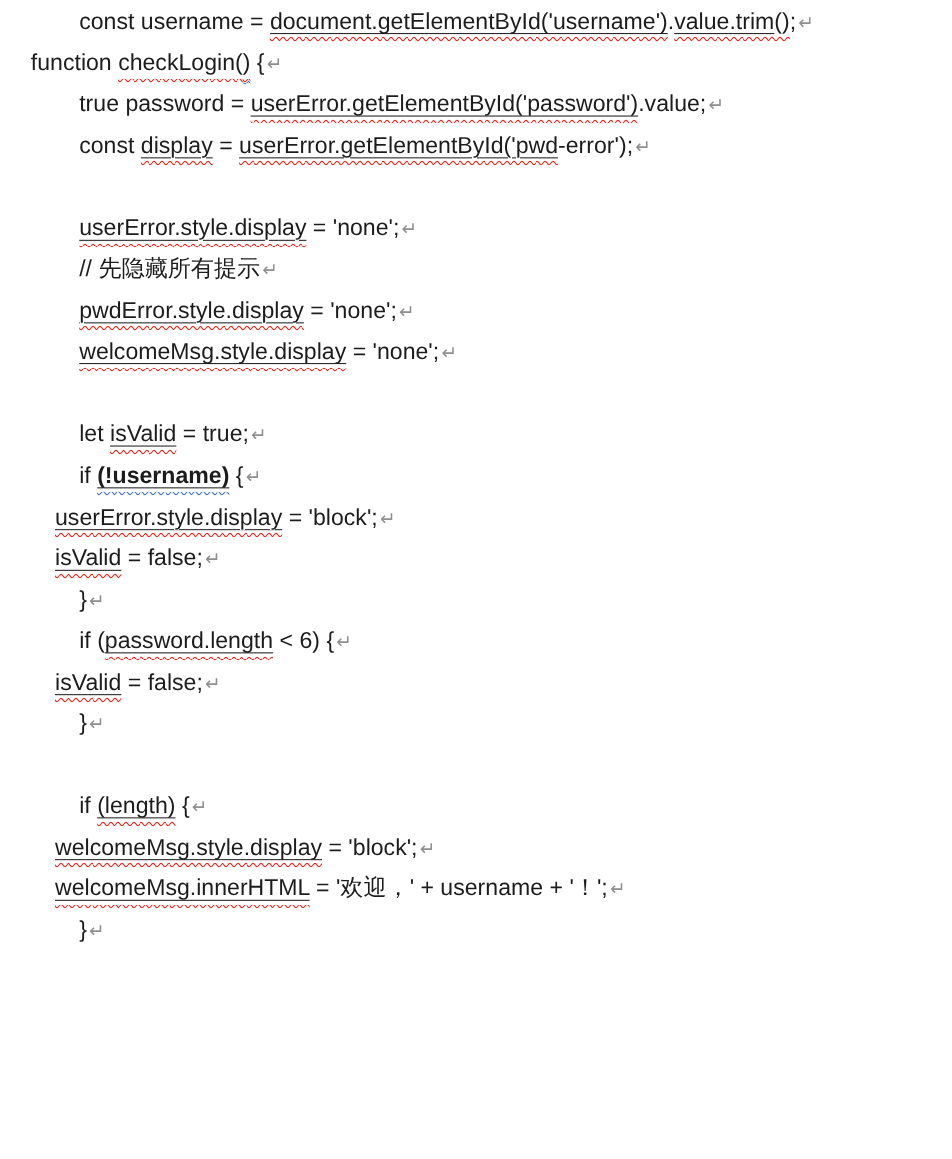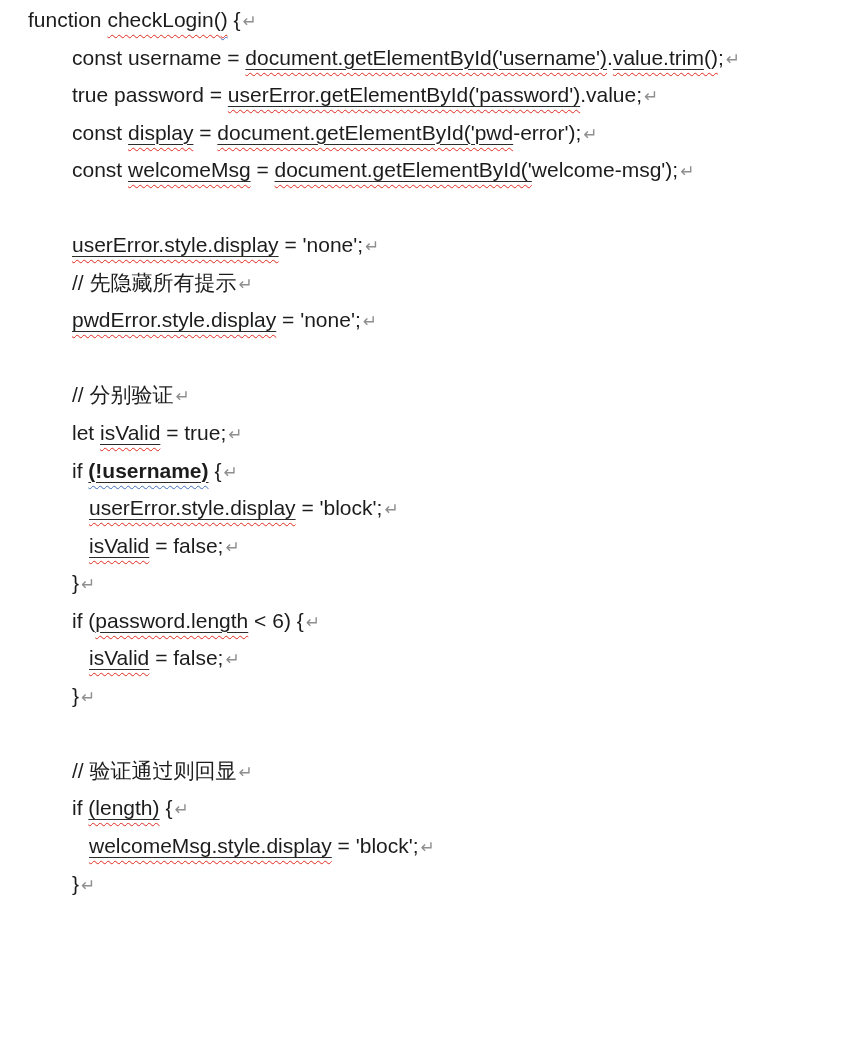--- a/index.html
+++ b/index.html
@@ -7,21 +7,21 @@
     width:865px;height:1054px;background:var(--bg,#ffffff);overflow:hidden;
     font-family:"Liberation Sans","DejaVu Sans",sans-serif;
     color:var(--fg,#1c1c1c);
   }
   #doc{position:relative;padding-top:1px;}
   .line{
     height:37.55px;line-height:37.55px;font-size:21px;white-space:pre;
   }
   .ind0{padding-left:28px;}
   .ind1{padding-left:72px;}
-  .ind2{padding-left:89px;}
+  .ind2{padding-left:50px;}
   
   .u-solid{
     text-decoration:underline solid var(--ul,#2b2b2b);
     text-decoration-thickness:1px;
     text-underline-offset:4px;
   }
   
   .w-red{
     text-decoration:underline wavy var(--red,#e02a1d);
     text-decoration-thickness:1.3px;
@@ -43,38 +43,37 @@
     color:var(--pil,#8f8f8f);
     font-size:17px;
     margin-left:2px;
   }
 </style>
 </head>
 <body style="--bg: #ffffff; --fg: #1c1c1c; --ul: #2b2b2b; --red: #e02a1d; --blue: #3e6fc0; --pil: #8f8f8f;">
 
 <div id="doc">
   <div id="code-block">
+      <div class="line ind1"><span>const username = </span><span class="u-solid"><span class="w-red">document.getElementById('username')</span></span><span>.</span><span class="u-solid"><span class="w-red">value.trim</span></span><span class="w-red">()</span><span>;</span><span class="pilcrow">↵</span></div>
       <div class="line ind0"><span>function </span><span class="w-red">checkLogin(</span><span class="w-red"><span class="w-blue-low">)</span></span><span> {</span><span class="pilcrow">↵</span></div>
-      <div class="line ind1"><span>const username = </span><span class="u-solid"><span class="w-red">document.getElementById('username')</span></span><span>.</span><span class="u-solid"><span class="w-red">value.trim</span></span><span class="w-red">()</span><span>;</span><span class="pilcrow">↵</span></div>
       <div class="line ind1"><span>true password = </span><span class="u-solid"><span class="w-red">userError.getElementById('password')</span></span><span>.value;</span><span class="pilcrow">↵</span></div>
-      <div class="line ind1"><span>const </span><span class="u-solid"><span class="w-red">display</span></span><span> = </span><span class="u-solid"><span class="w-red">document.getElementById('pwd</span></span><span>-error');</span><span class="pilcrow">↵</span></div>
-      <div class="line ind1"><span>const </span><span class="u-solid"><span class="w-red">welcomeMsg</span></span><span> = </span><span class="u-solid"><span class="w-red">document.getElementById('</span></span><span>welcome-msg');</span><span class="pilcrow">↵</span></div>
+      <div class="line ind1"><span>const </span><span class="u-solid"><span class="w-red">display</span></span><span> = </span><span class="u-solid"><span class="w-red">userError.getElementById('pwd</span></span><span>-error');</span><span class="pilcrow">↵</span></div>
       <div class="line ind1"></div>
       <div class="line ind1"><span class="u-solid"><span class="w-red">userError.style.display</span></span><span> = 'none';</span><span class="pilcrow">↵</span></div>
       <div class="line ind1"><span>// 先隐藏所有提示</span><span class="pilcrow">↵</span></div>
       <div class="line ind1"><span class="u-solid"><span class="w-red">pwdError.style.display</span></span><span> = 'none';</span><span class="pilcrow">↵</span></div>
+      <div class="line ind1"><span class="u-solid"><span class="w-red">welcomeMsg.style.display</span></span><span> = 'none';</span><span class="pilcrow">↵</span></div>
       <div class="line ind1"></div>
-      <div class="line ind1"><span>// 分别验证</span><span class="pilcrow">↵</span></div>
       <div class="line ind1"><span>let </span><span class="u-solid"><span class="w-red">isValid</span></span><span> = true;</span><span class="pilcrow">↵</span></div>
       <div class="line ind1"><span>if </span><span class="u-solid"><span class="w-blue">(!username)</span></span><span> {</span><span class="pilcrow">↵</span></div>
       <div class="line ind2"><span class="u-solid"><span class="w-red">userError.style.display</span></span><span> = 'block';</span><span class="pilcrow">↵</span></div>
       <div class="line ind2"><span class="u-solid"><span class="w-red">isValid</span></span><span> = false;</span><span class="pilcrow">↵</span></div>
       <div class="line ind1"><span>}</span><span class="pilcrow">↵</span></div>
       <div class="line ind1"><span>if (</span><span class="u-solid"><span class="w-red">password.length</span></span><span> &lt; 6) {</span><span class="pilcrow">↵</span></div>
       <div class="line ind2"><span class="u-solid"><span class="w-red">isValid</span></span><span> = false;</span><span class="pilcrow">↵</span></div>
       <div class="line ind1"><span>}</span><span class="pilcrow">↵</span></div>
       <div class="line ind1"></div>
-      <div class="line ind1"><span>// 验证通过则回显</span><span class="pilcrow">↵</span></div>
       <div class="line ind1"><span>if </span><span class="u-solid"><span class="w-red">(length)</span></span><span> {</span><span class="pilcrow">↵</span></div>
       <div class="line ind2"><span class="u-solid"><span class="w-red">welcomeMsg.style.display</span></span><span> = 'block';</span><span class="pilcrow">↵</span></div>
+      <div class="line ind2"><span class="u-solid"><span class="w-red">welcomeMsg.innerHTML</span></span><span> = '欢迎，' + username + '！';</span><span class="pilcrow">↵</span></div>
       <div class="line ind1"><span>}</span><span class="pilcrow">↵</span></div>
     </div>
 </div>
 
 </body></html>

